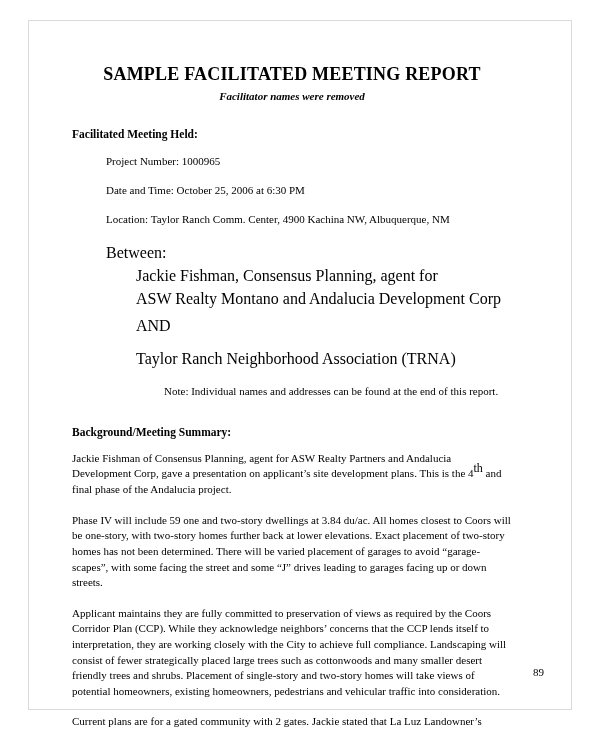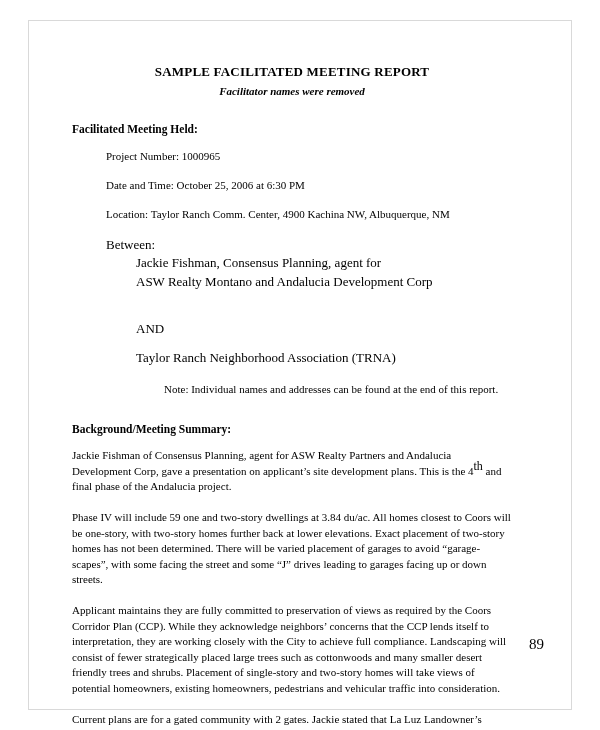--- a/index.html
+++ b/index.html
@@ -33,21 +33,21 @@
   }
   .content {
     position: absolute;
     left: 72px;
     top: 50px;
     width: 440px;
   }
   .doc-title {
     text-align: center;
     font-weight: bold;
-    font-size: 13px;
+    font-size: 18px;
     letter-spacing: 0.2px;
     margin: 14px 0 0 0;
   }
   .doc-subtitle {
     text-align: center;
     font-weight: bold;
     font-style: italic;
     font-size: 11px;
     margin: 5px 0 0 0;
     font-family: Liberation Serif, serif;
@@ -57,21 +57,21 @@
     font-size: 11.5px;
     margin: 26px 0 0 0;
     font-family: Liberation Serif, serif;
   }
   .field-line {
     font-size: 11px;
     margin: 14px 0 0 34px;
     line-height: 1.35;
   }
   .between-block {
-    font-size: 13px;
+    font-size: 16px;
     margin: 14px 0 0 34px;
     line-height: 1.45;
   }
   .indent-1 {
     margin-left: 30px;
   }
   .note {
     font-size: 11px;
     font-weight: normal;
     margin: 14px 0 0 92px;
@@ -87,22 +87,22 @@
     margin-top: 13px;
   }
   sup {
     font-size: 12px;
     vertical-align: super;
     line-height: 0;
   }
   .page-number {
     position: absolute;
     right: 56px;
-    top: 636px;
-    font-size: 15px;
+    top: 666px;
+    font-size: 11px;
   }
 </style>
 </head>
 <body>
 
 <div class="page">
   <div class="page-border"></div>
 
   <div class="content">
 
@@ -112,21 +112,21 @@
     <div class="section-head">Facilitated Meeting Held:</div>
 
     <div class="field-line">Project Number:  1000965</div>
     <div class="field-line">Date and Time: October 25, 2006 at 6:30 PM</div>
     <div class="field-line">Location: Taylor Ranch Comm. Center, 4900 Kachina NW, Albuquerque, NM</div>
 
     <div class="between-block">
       <div>Between:</div>
       <div class="indent-1">Jackie Fishman, Consensus Planning, agent for</div>
       <div class="indent-1">ASW Realty Montano and Andalucia Development Corp</div>
-      <div class="indent-1" style="margin-top:28px;">AND</div>
+      <div class="indent-1" style="margin-top:4px;">AND</div>
       <div class="indent-1" style="margin-top:10px;">Taylor Ranch Neighborhood Association (TRNA)</div>
     </div>
 
     <div class="note">Note:  Individual names and addresses can be found at the end of this report.</div>
 
     <div class="section-head">Background/Meeting Summary:</div>
 
     <div class="para first"><span>Jackie Fishman of Consensus Planning, agent for ASW Realty Partners and Andalucia Development Corp, gave a presentation on applicant’s site development plans. This is the 4</span><sup>th</sup><span> and final phase of the Andalucia project.</span></div>
 
     <div class="para">Phase IV will include 59 one and two-story dwellings at 3.84 du/ac. All homes closest to Coors will be one-story, with two-story homes further back at lower elevations. Exact placement of two-story homes has not been determined. There will be varied placement of garages to avoid “garage-scapes”, with some facing the street and some “J” drives leading to garages facing up or down streets.</div>

